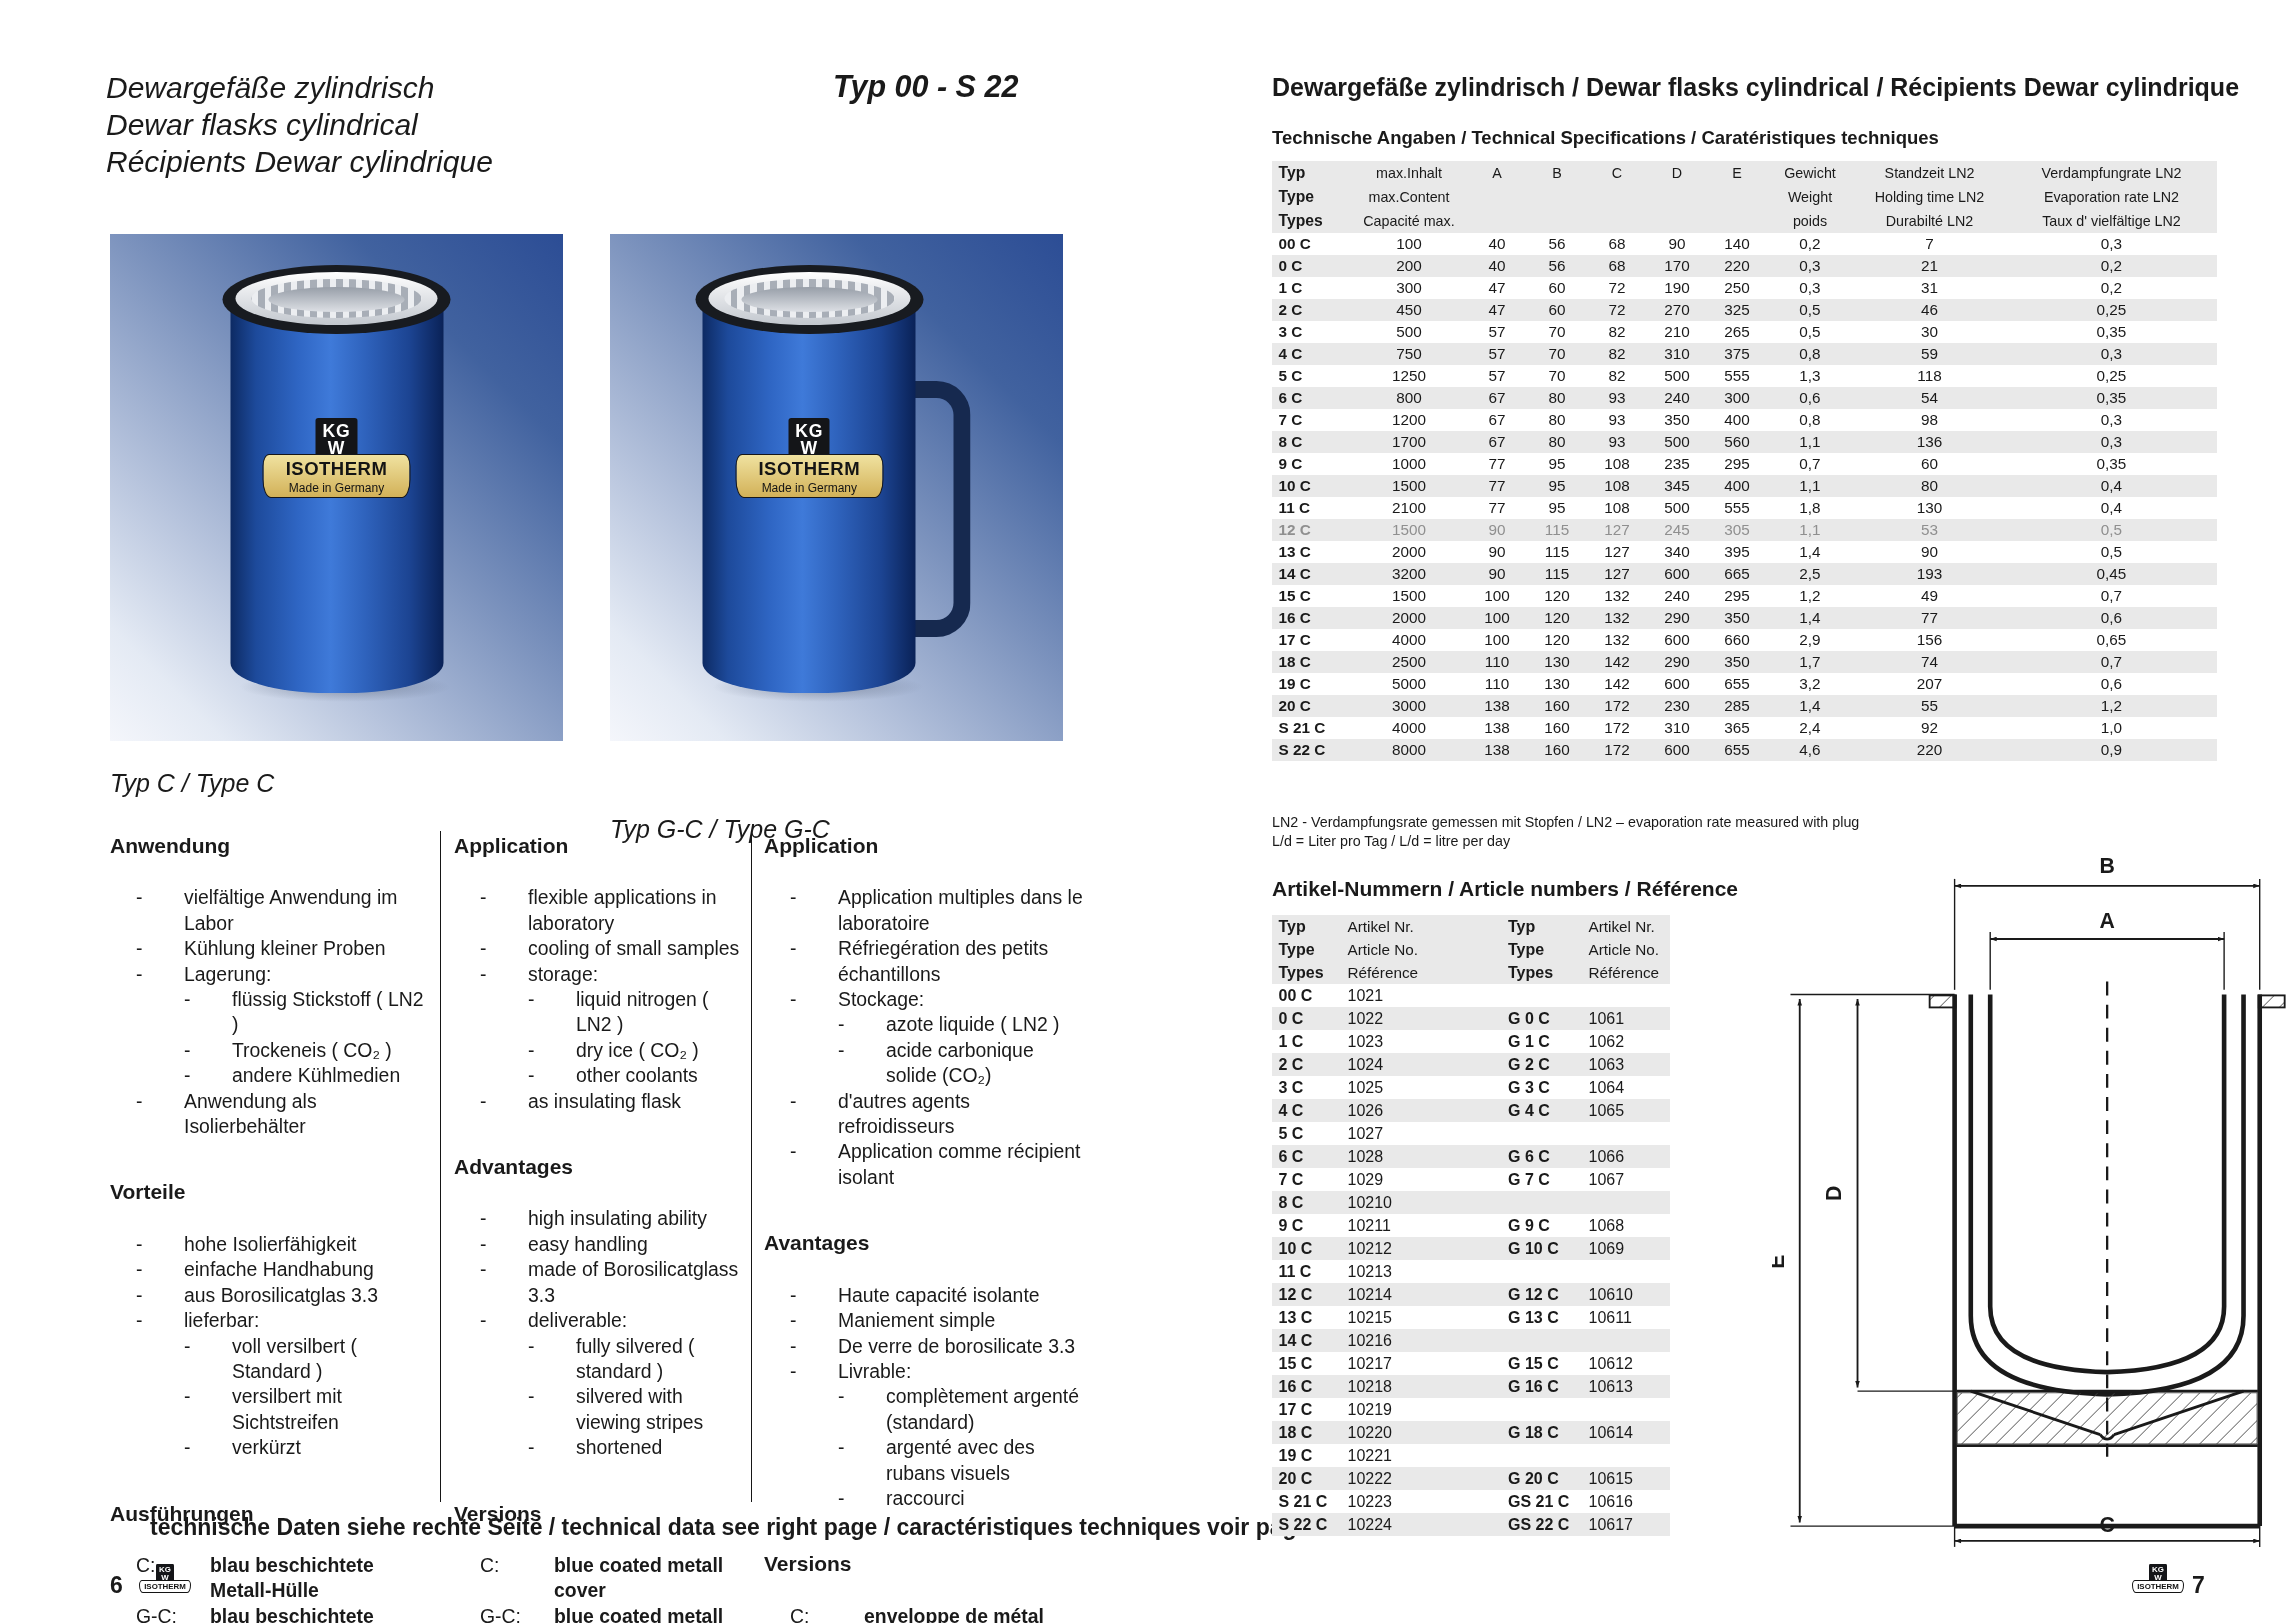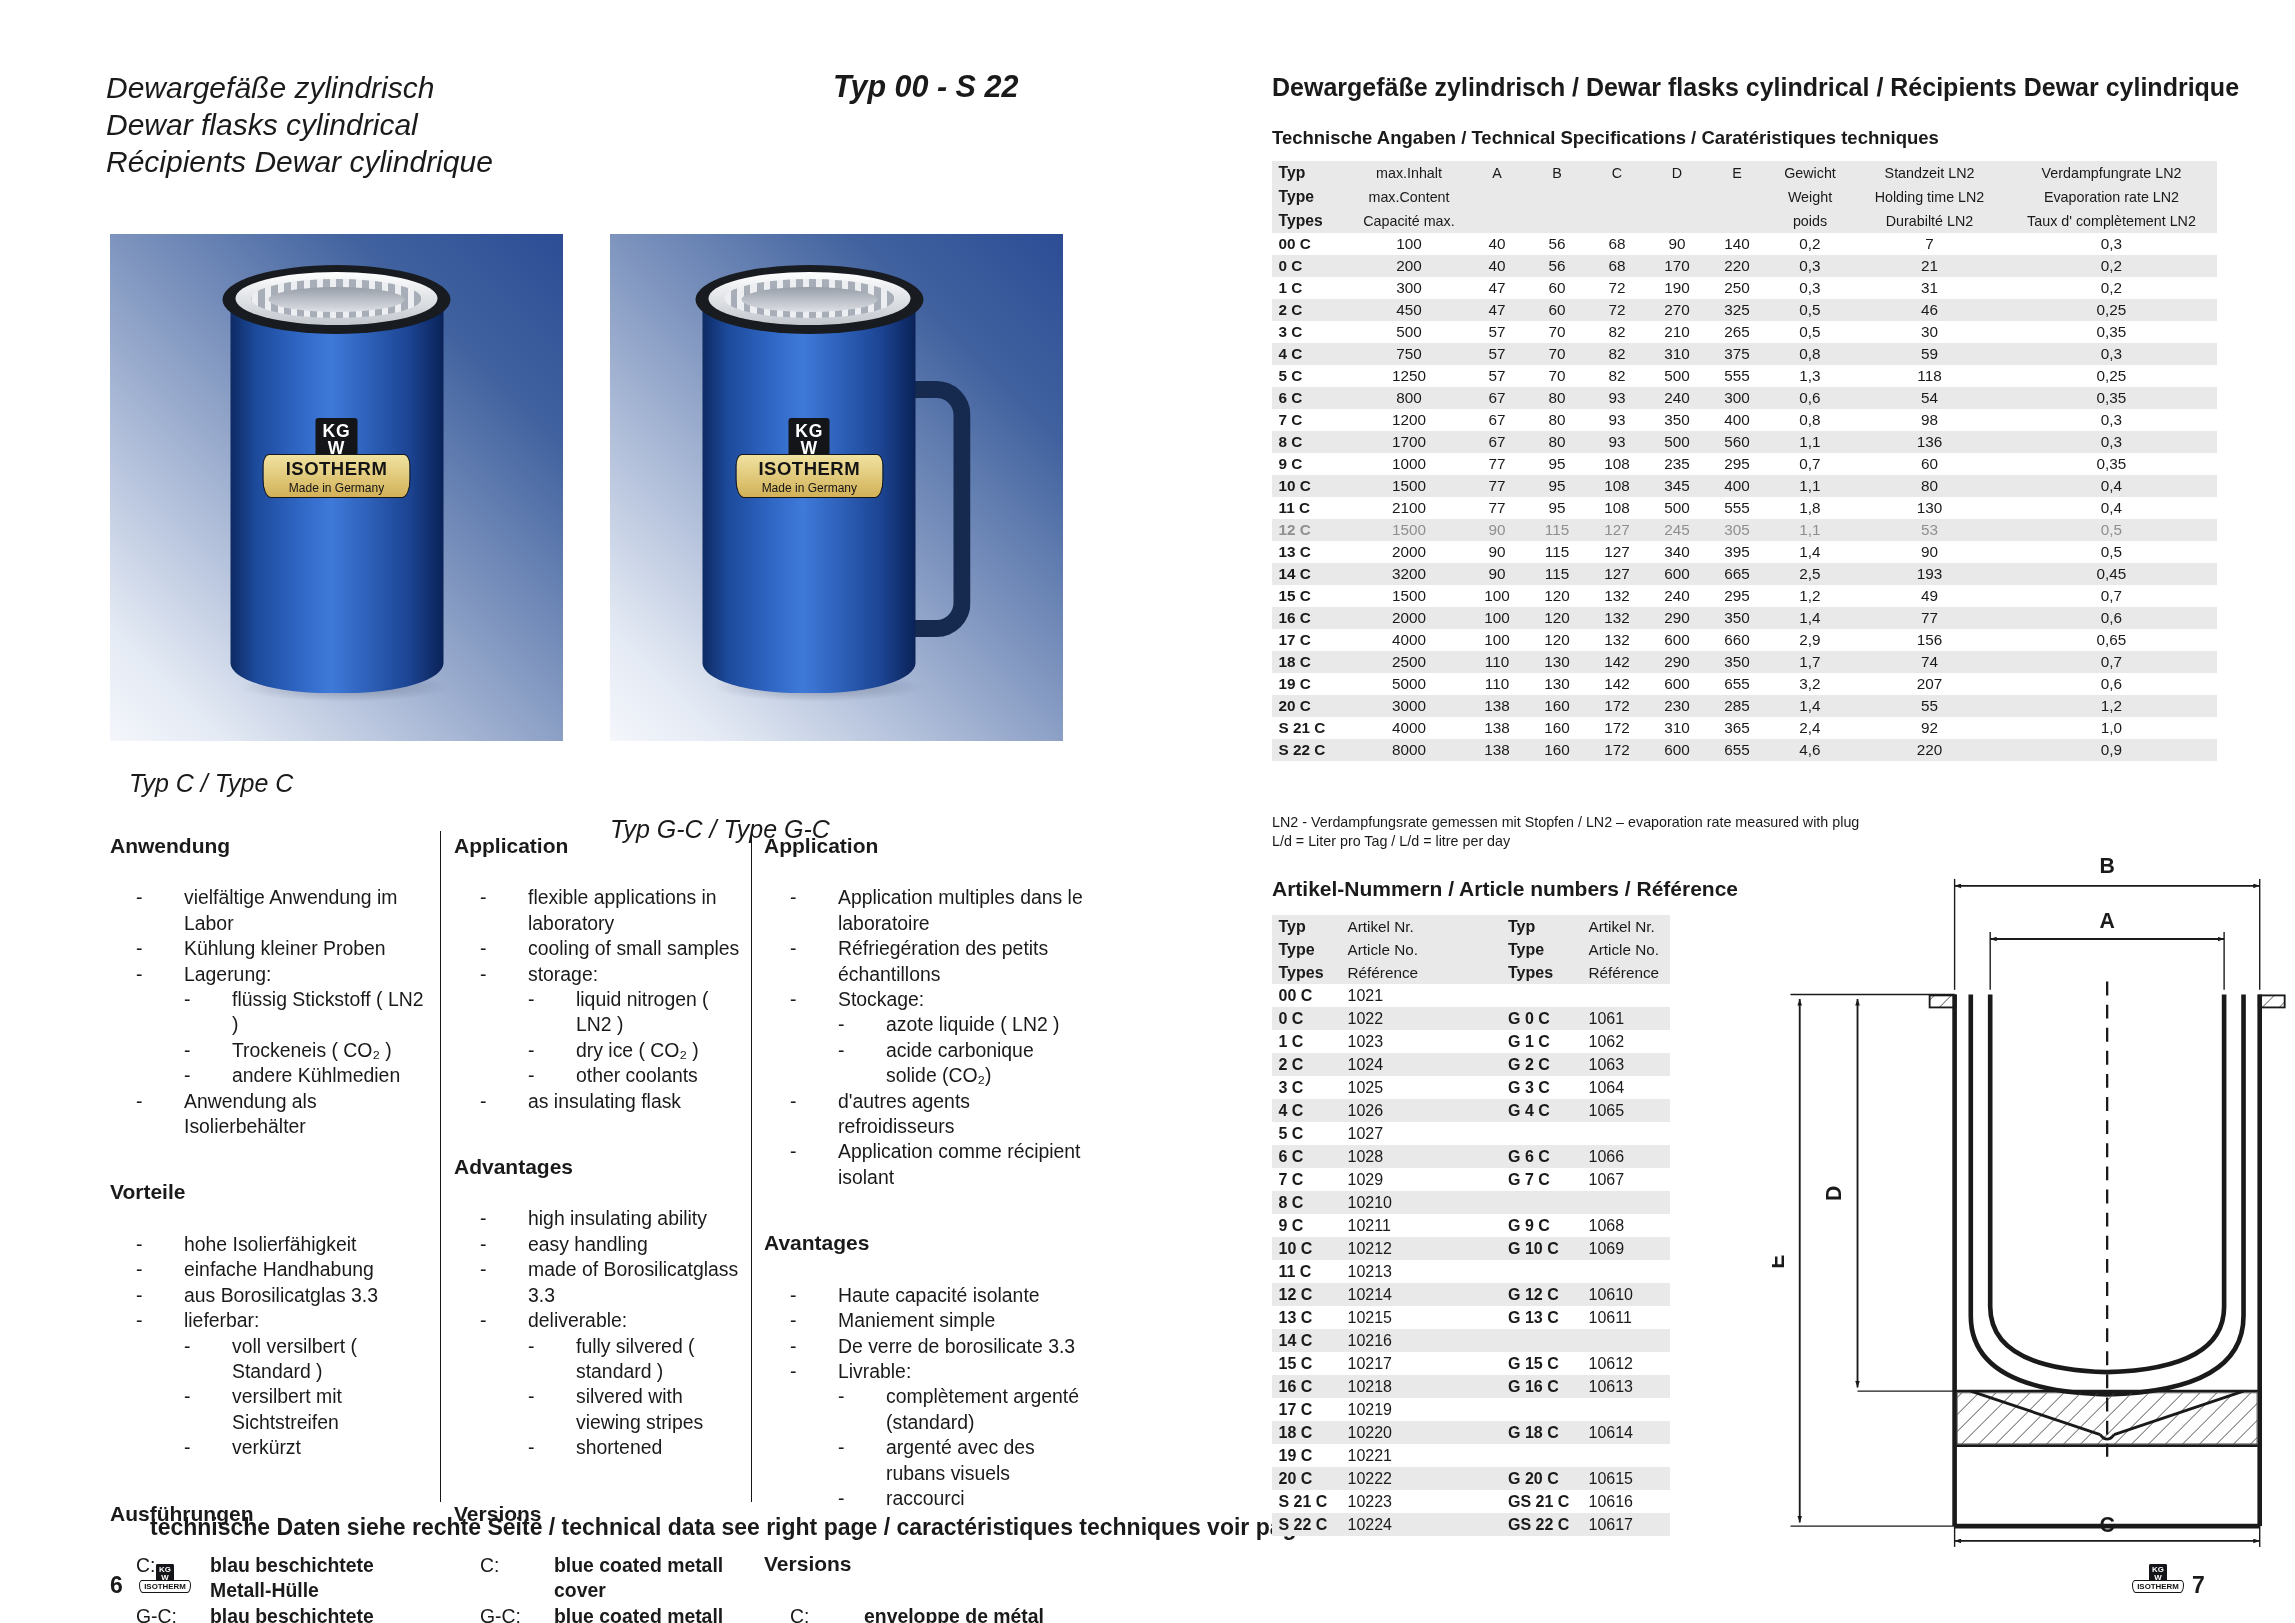--- a/index.html
+++ b/index.html
@@ -31,21 +31,21 @@
            background:radial-gradient(ellipse at center,rgba(40,50,70,.35),rgba(40,50,70,0) 70%);}
   .badge{position:absolute;top:153px;left:50%;transform:translateX(-50%);width:148px;text-align:center;z-index:3;}
   .badge-sq{display:inline-block;position:relative;z-index:1;background:#141518;color:#fff;font-weight:700;
             font-size:17.6px;line-height:17.6px;padding:4.6px 6.5px 3.7px;border-radius:2.8px;letter-spacing:0.9px;}
   .badge-ribbon{position:relative;z-index:2;margin-top:-7.4px;background:linear-gradient(180deg,#f0e2a0,#d2b158);
             border:1.9px solid #15161a;border-radius:6.5px 6.5px 8.3px 8.3px / 12px 12px 18.5px 18.5px;padding:2.8px 3.7px 1.9px;color:#141414;}
   .badge-ribbon .iso{font-weight:700;font-size:18.5px;letter-spacing:0.5px;}
   .badge-ribbon .made{font-size:12px;margin-top:0.9px;}
 
   .caption{position:absolute;top:769px;font-style:italic;font-size:25px;}
-  #caption-c{left:110px;margin-left:19px;} #caption-gc{left:610px;margin-top:46px;}
+  #caption-c{left:110px;} #caption-gc{left:610px;margin-top:46px;}
 
   .txtcol{position:absolute;top:833px;font-size:19.4px;line-height:25.4px;}
   #col-de{left:110px;width:319px;}
   #col-en{left:454px;width:287px;}
   #col-fr{left:764px;width:324px;}
   .vdiv{position:absolute;top:831px;height:671px;width:1.4px;background:#161616;}
   #vdiv1{left:440px;} #vdiv2{left:751px;}
   .txtcol h3{font-size:21px;margin:0 0 27px 0;font-weight:700;}
   .sec{margin-bottom:40px;}
   .li{display:flex;}
@@ -459,21 +459,21 @@
         <tr>
           <th class="c0">Types</th>
           <th>Capacité max.</th>
           <th></th>
           <th></th>
           <th></th>
           <th></th>
           <th></th>
           <th>poids</th>
           <th>Durabilté LN2</th>
-          <th>Taux d' complètement LN2</th>
+          <th>Taux d' vielfältige LN2</th>
         </tr>
       </thead>
     <tbody id="spec-body">
         <tr>
           <td class="c0">00 C</td>
           <td>100</td>
           <td>40</td>
           <td>56</td>
           <td>68</td>
           <td>90</td>

